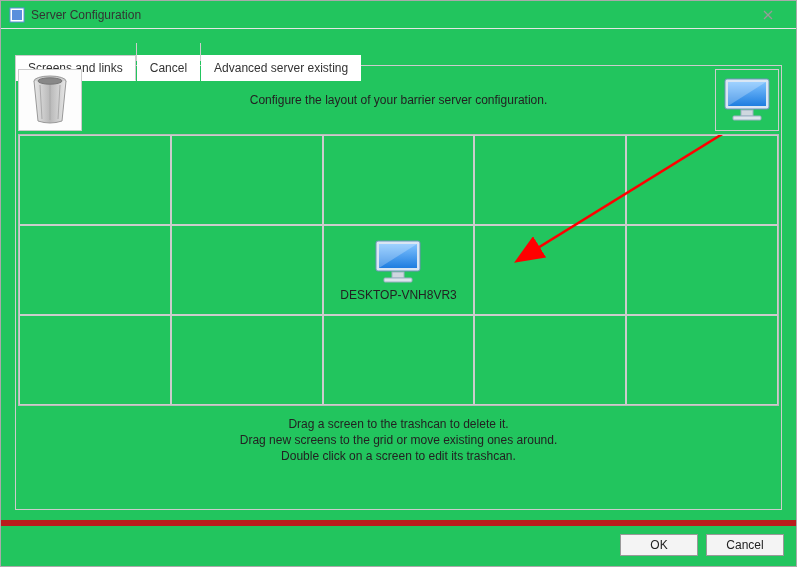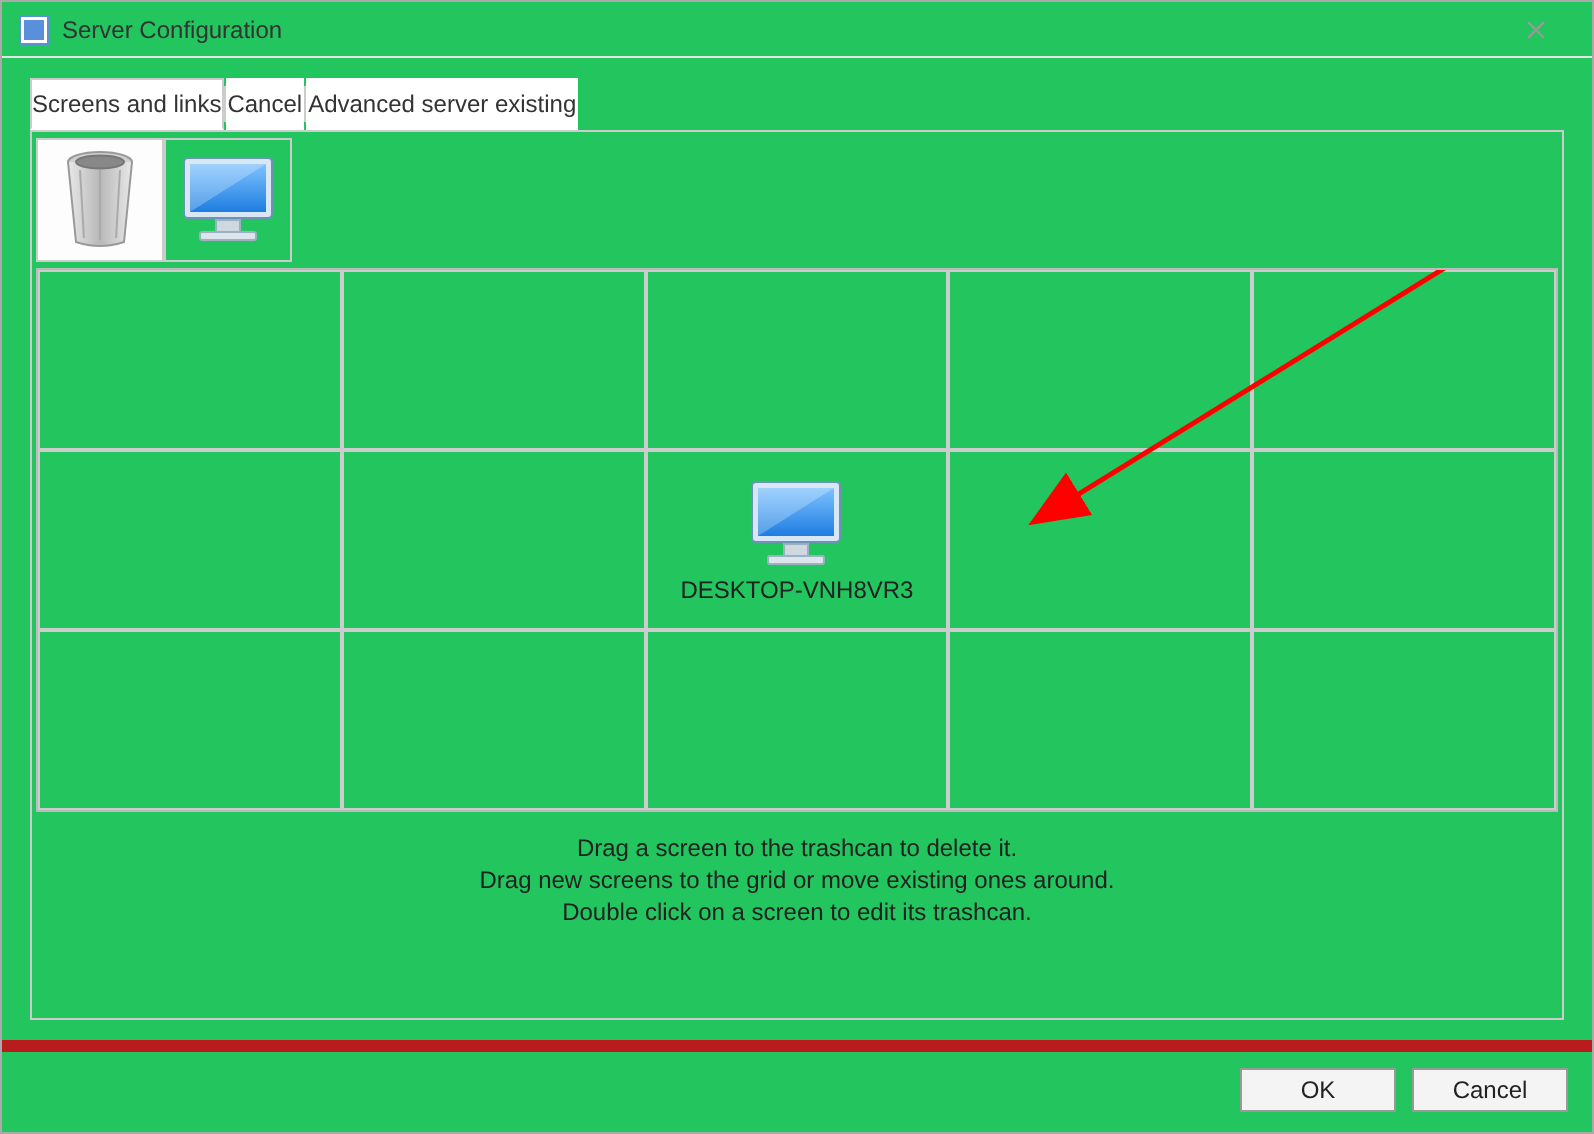--- a/index.html
+++ b/index.html
@@ -43,28 +43,28 @@
       flex: 1;
       padding: 10px 14px;
       display: flex;
       flex-direction: column;
     }
     .tabs {
       display: flex;
       border-bottom: 1px solid #ccc;
     }
     .tab {
-      padding: 5px 0;
+      padding: 5px 12px;
       border: 1px solid transparent;
       border-bottom: none;
       font-size: 12px;
       color: #333;
       cursor: default;
       position: relative;
-      top: 0;
+      top: 16px;
       background: #fff;
       text-align: right;
     }
     .tab.active {
       border-color: #ccc;
       border-bottom: 1px solid #fff;
     }
     .tab-sep {
       width: 1px;
       background: #ccc;
@@ -200,20 +200,21 @@
               </defs>
               <ellipse cx="22" cy="8" rx="16" ry="5" fill="#cfcfcf" stroke="#999"></ellipse>
               <path d="M6 8 L10 48 Q22 52 34 48 L38 8" fill="url(#tg)" stroke="#999"></path>
               <line x1="12" y1="12" x2="14" y2="46" stroke="#aaa"></line>
               <line x1="22" y1="12" x2="22" y2="47" stroke="#aaa"></line>
               <line x1="32" y1="12" x2="30" y2="46" stroke="#aaa"></line>
               <ellipse cx="22" cy="8" rx="12" ry="3.2" fill="#888" stroke="#777"></ellipse>
             </svg>
           </span>
         </div>
+        <div class="instruction">Configure the layout of your barrier server configuration.</div>
         <div class="palette-cell">
           <span>
             <svg class="monitor-svg" width="52" height="48" viewBox="0 0 52 48">
               <defs>
                 <linearGradient id="mg1" x1="0" y1="0" x2="0" y2="1">
                   <stop offset="0" stop-color="#7fc2ff"></stop>
                   <stop offset="1" stop-color="#1e7de0"></stop>
                 </linearGradient>
               </defs>
               <rect x="4" y="3" width="44" height="30" rx="2" fill="#d9e6f4" stroke="#6c92b8"></rect>

